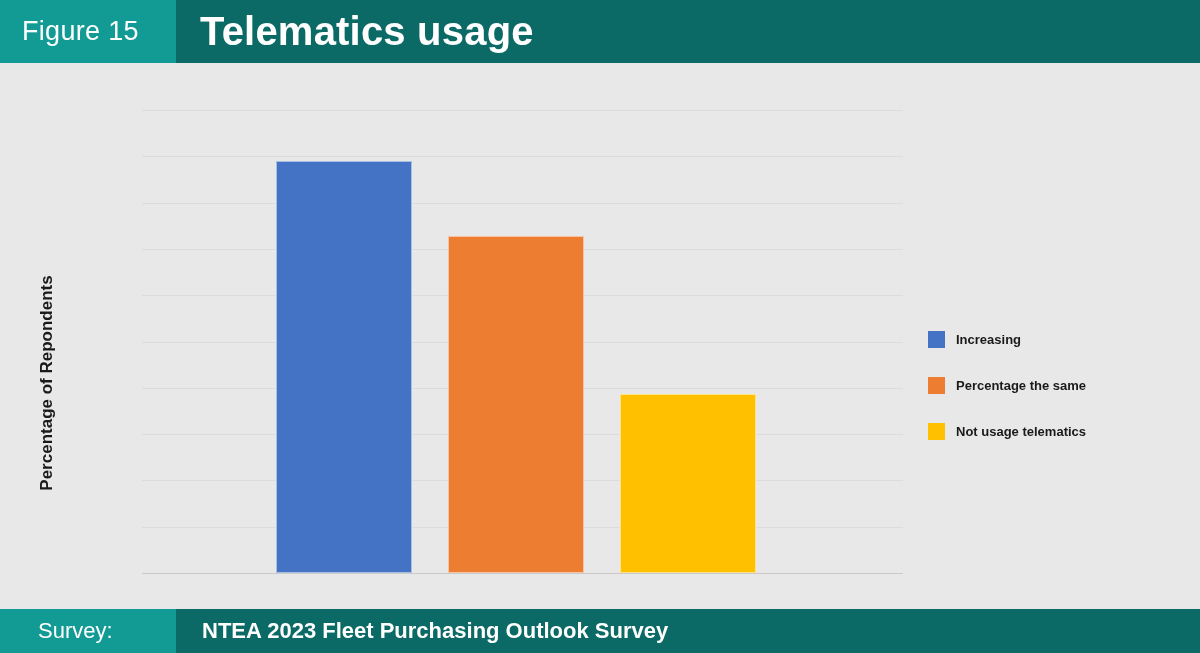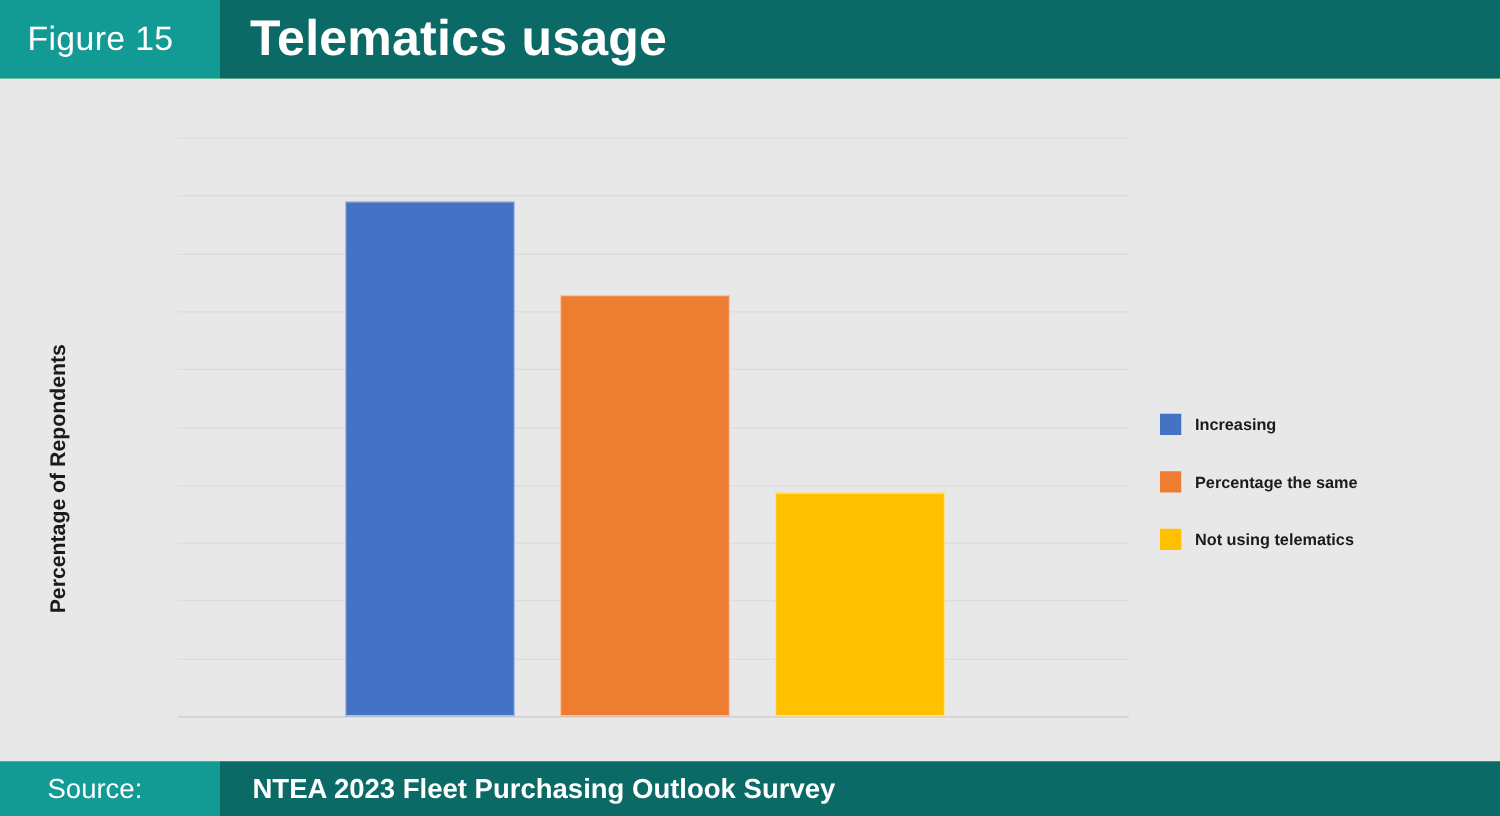--- a/index.html
+++ b/index.html
@@ -2,21 +2,21 @@
 <html><head>
 <meta charset="utf-8">
 <style>
   * { margin:0; padding:0; box-sizing:border-box; }
   html, body {
     width:1200px; height:653px;
     font-family:"Liberation Sans", sans-serif;
     background:#e8e8e8;
     overflow:hidden;
   }
-  #page { position:relative; width:1200px; height:530px; background:#bef264;padding-left:44px; }
+  #page { position:relative; width:1200px; height:530px; background:#404040;padding-left:44px; }
 
   
   #header { position:absolute; left:0; top:0; width:1200px; height:63px; display:flex; }
   #figure-block {
     width:176px; height:63px; background:#129a94;
     display:flex; align-items:center; padding-left:22px;
   }
   #figure-label {
     color:#ffffff; font-size:27px; font-weight:400; letter-spacing:0.3px;
     font-family:"Liberation Sans", sans-serif;
@@ -112,27 +112,27 @@
         <div class="legend-item">
           <span class="legend-swatch" style="background: rgb(68, 114, 196);"></span>
           <span class="legend-label">Increasing</span>
         </div>
         <div class="legend-item">
           <span class="legend-swatch" style="background: rgb(237, 125, 49);"></span>
           <span class="legend-label">Percentage the same</span>
         </div>
         <div class="legend-item">
           <span class="legend-swatch" style="background: rgb(255, 192, 0);"></span>
-          <span class="legend-label">Not using telematics</span>
+          <span class="legend-label">Not usage telematics</span>
         </div>
       </div>
   </div>
 
   <div id="footer">
     <div id="source-block">
-      <span id="source-label">Source:</span>
+      <span id="source-label">Survey:</span>
     </div>
     <div id="source-value-block">
       <span id="source-value">NTEA 2023 Fleet Purchasing Outlook Survey</span>
     </div>
   </div>
 
 </div>
 
 </body></html>

